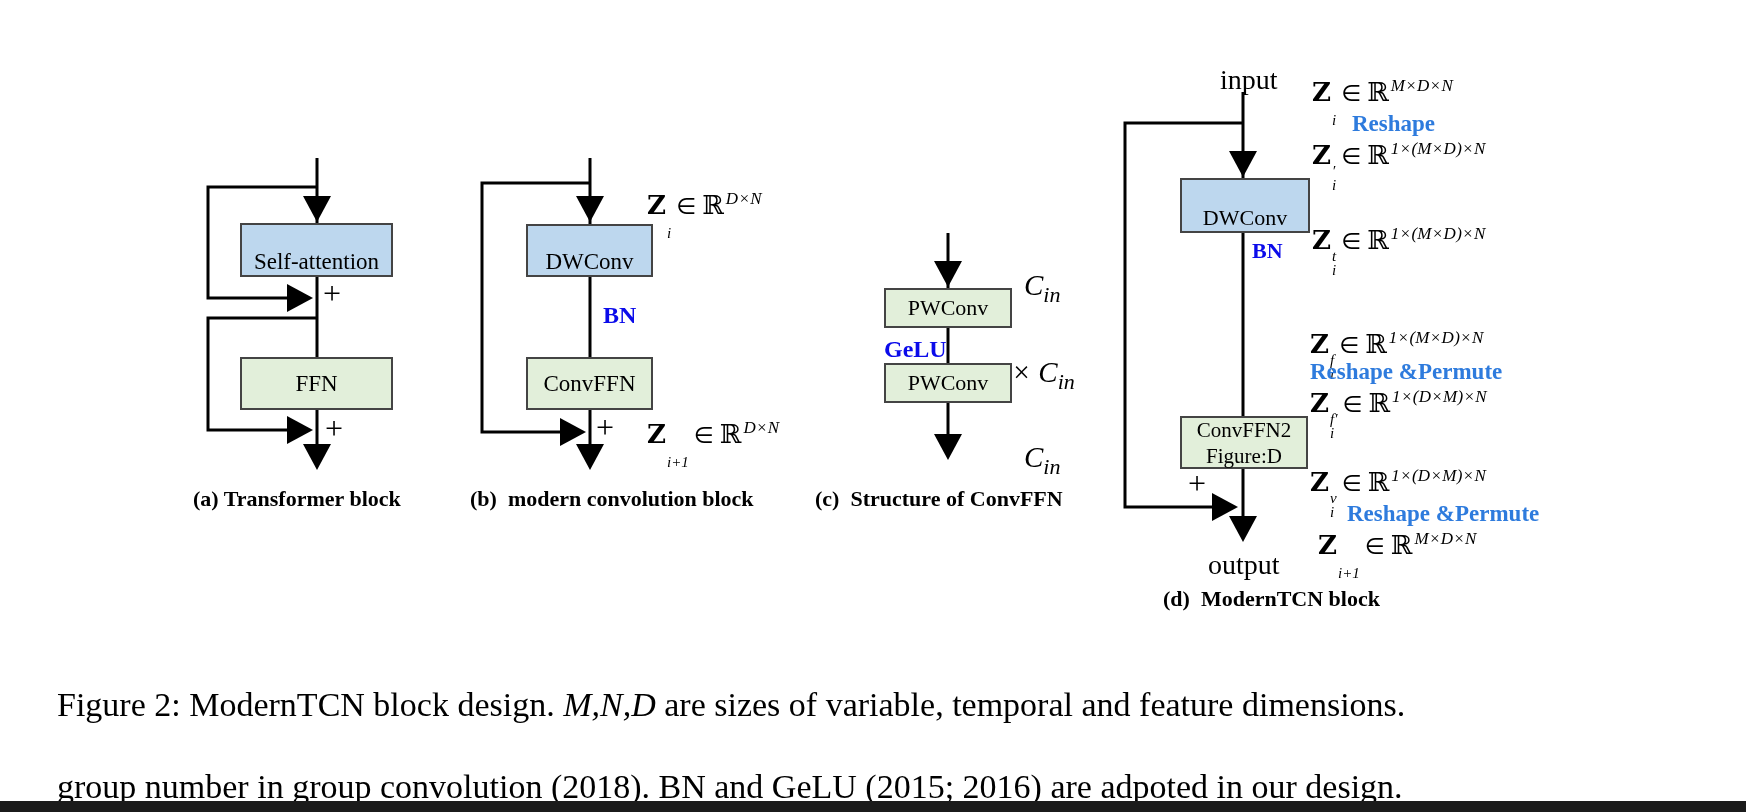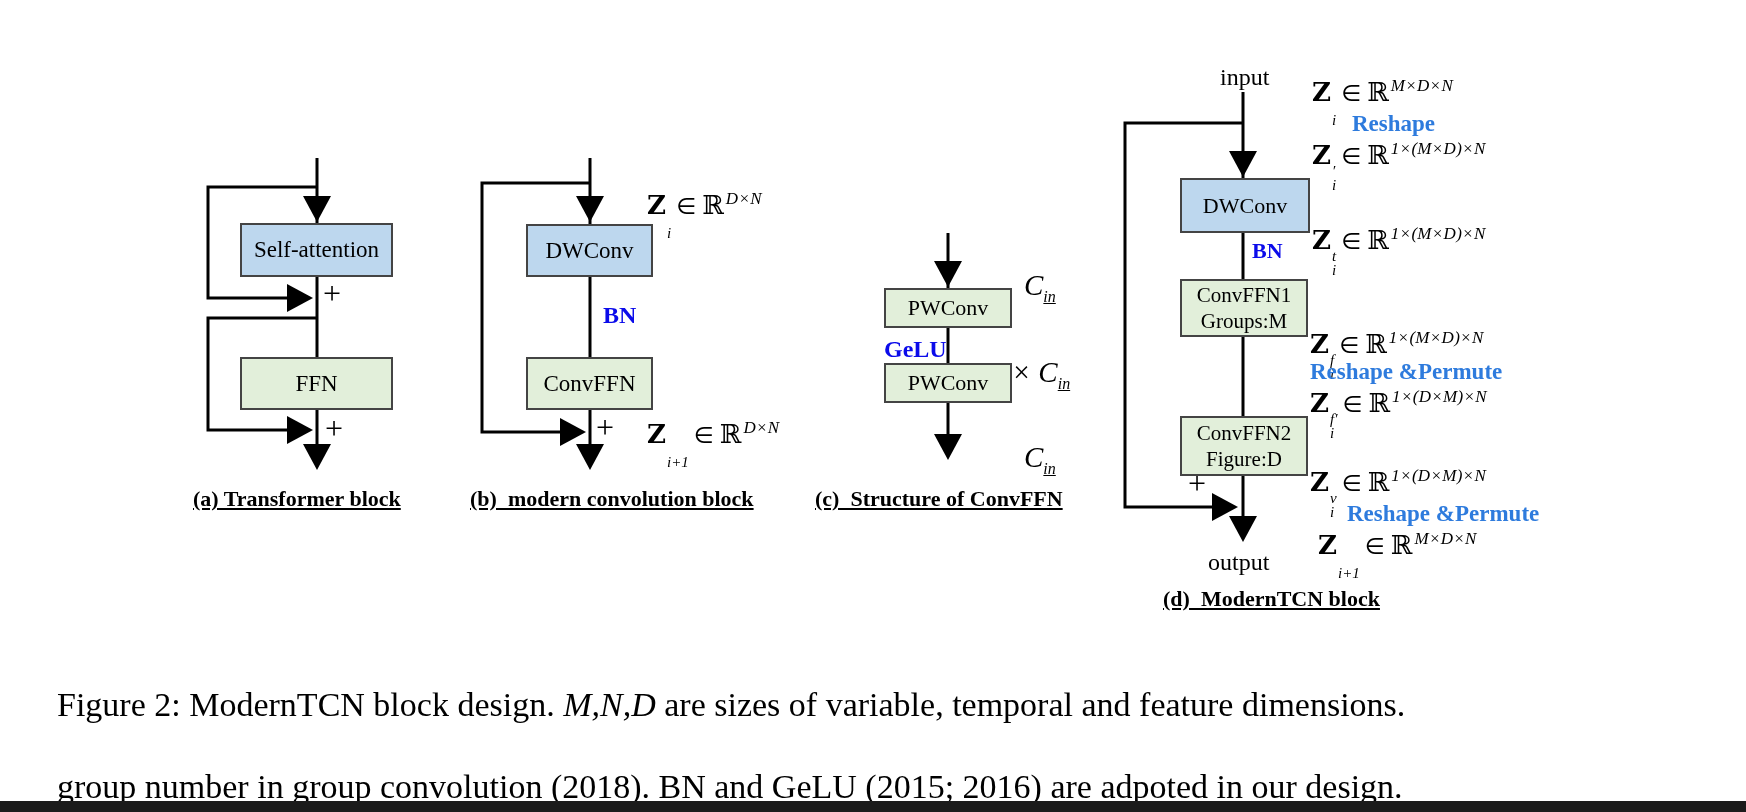--- a/index.html
+++ b/index.html
@@ -2,53 +2,53 @@
 <html style="--block-blue: #BDD7EE; --block-green: #E2EFDA; --bn-gelu-blue: #0B0BEA; --reshape-blue: #2E7BDD;"><head>
 <meta charset="utf-8">
 <style>
   html,body { margin:0; padding:0; background:#fff; }
   .page { position:relative; width:1746px; height:812px; background:#fff; overflow:hidden;
           font-family:"Liberation Serif", serif; color:#000; }
   .wires { position:absolute; left:0; top:0; }
 
   .blk { position:absolute; display:flex; align-items:center; justify-content:center;
          box-sizing:border-box; border:2px solid #444; font-size:23px; text-align:center; }
-  .blue  { background:var(--block-blue,#BDD7EE); }
+  .blue  { background:var(--block-blue,#BDD7EE);align-items:flex-end; }
   .green { background:var(--block-green,#E2EFDA); }
   .blk.two { flex-direction:column; line-height:26px; font-size:21px; }
 
   .plus { position:absolute; font-size:32px; line-height:32px; font-family:"Liberation Serif",serif; }
 
   .blab { position:absolute; font-weight:bold; font-family:"Liberation Serif",serif;
           color:var(--bn-gelu-blue,#0B0BEA); font-size:24px; }
   .reshape { position:absolute; font-weight:bold; font-family:"Liberation Serif",serif;
              color:var(--reshape-blue,#2E7BDD); font-size:23px; white-space:pre; }
 
-  .io { position:absolute; font-size:24px; font-family:"Liberation Serif",serif; }
+  .io { position:absolute; font-size:28px; font-family:"Liberation Serif",serif; }
 
   .subcap { position:absolute; font-weight:bold; font-size:22px; white-space:pre;
-            font-family:"Liberation Serif",serif;text-decoration:underline; }
+            font-family:"Liberation Serif",serif; }
 
   
   .annot { position:absolute; white-space:nowrap; height:32px; line-height:32px;
            font-family:"DejaVu Serif","DejaVu Sans",serif; font-size:25px; }
   .zb { font-weight:bold; font-size:26px; }
   .stk { display:inline-flex; flex-direction:column; align-items:flex-start;
          vertical-align:-12px; margin-left:1px; }
   .stk span { font-size:15px; line-height:14px; height:14px; font-style:italic;
               font-family:"Liberation Serif","DejaVu Serif",serif; }
   .rel { margin:0 6px 0 5px; font-size:23px; font-family:"DejaVu Sans","DejaVu Serif",sans-serif; }
   .rset { font-size:26px; font-family:"DejaVu Serif","DejaVu Sans",serif; }
   .dim { font-size:17px; font-style:italic; position:relative; top:-10px; margin-left:2px;
          font-family:"Liberation Serif","DejaVu Serif",serif; letter-spacing:0.3px; }
 
   
   .cvar { position:absolute; font-style:italic; font-size:29px; white-space:pre;
           font-family:"Liberation Serif",serif; }
-  .cvar .csub { font-size:16px; vertical-align:-7px;text-decoration:underline; }
+  .cvar .csub { font-size:22px; vertical-align:-7px; }
 
   .capline { position:absolute; left:23px; font-size:34px; white-space:pre;
              font-family:"Liberation Serif",serif; }
   .botbar { position:absolute; left:0; top:801px; width:1746px; height:11px; background:#1b1b1b; }
 </style>
 </head>
 <body>
 
 <div class="page">
 
@@ -128,25 +128,21 @@
   <div class="cvar" style="left:995px;top:408px">
     <span></span><span>C</span><span class="csub">in</span>
   </div>
   <div class="subcap" style="left:815px;top:486px">(c)  Structure of ConvFFN</div>
 
   <div class="io" style="left:1220px;top:64px">input</div>
   <div class="blk blue" style="left:1180px;top:178px;width:130px;height:55px;font-size:22px">
     <span>DWConv</span>
   </div>
   <div class="blab" style="left:1252px;top:238px;font-size:22px">BN</div>
-  <div class="blk green two" style="left:1180px;top:279px;width:128px;height:58px">
-    <span>ConvFFN1</span>
-    <span>Groups:M</span>
-  </div>
-  <div class="blk green two" style="left:1180px;top:416px;width:128px;height:60px">
+  <div class="blk green two" style="left:1180px;top:416px;width:128px;height:53px">
     <span>ConvFFN2</span>
     <span>Figure:D</span>
   </div>
   <div class="plus" style="left:1188px;top:467px">+</div>
   <div class="io" style="left:1208px;top:549px">output</div>
 
   <div class="annot" style="left:1312px;top:76px">
     <span class="zb">Z</span><span class="stk">
         <span></span>
         <span>i</span>

